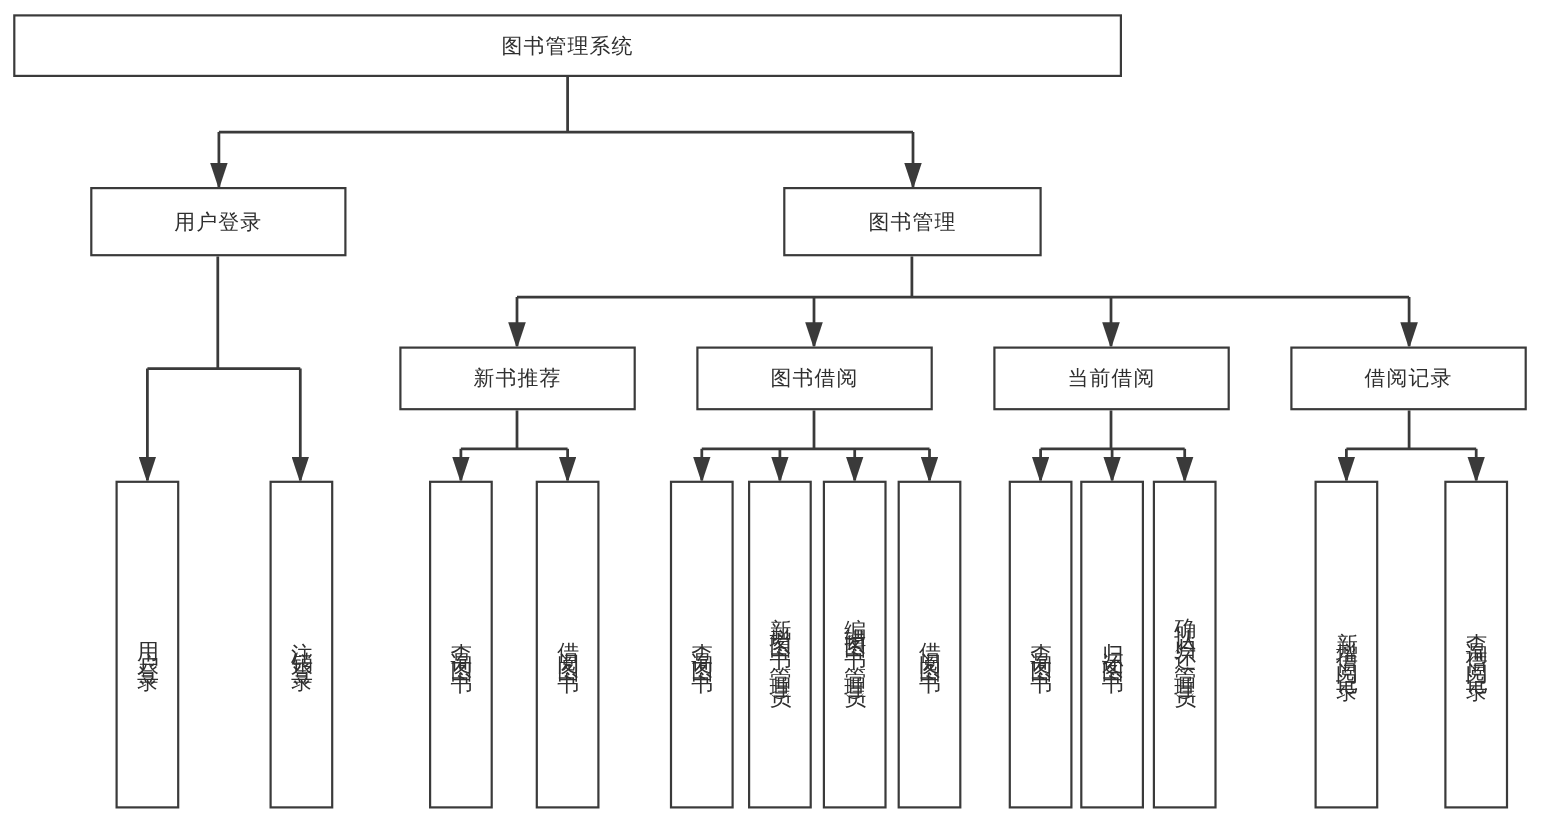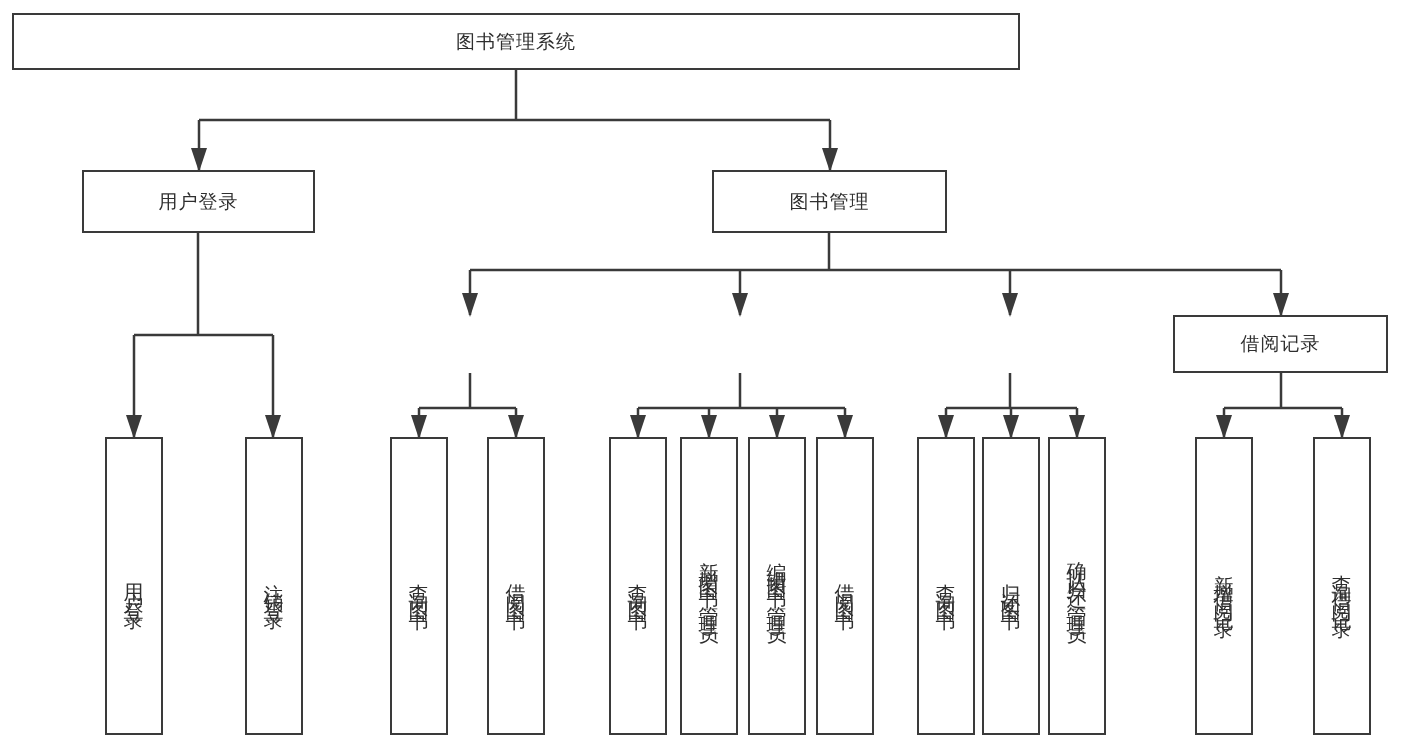--- a/index.html
+++ b/index.html
@@ -82,20 +82,29 @@
     <span>图书管理系统</span>
   </div>
 
   <div class="node" style="left:82px;top:170px;width:233px;height:63px;">
     <span>用户登录</span>
   </div>
   <div class="node" style="left:712px;top:170px;width:235px;height:63px;">
     <span>图书管理</span>
   </div>
 
+  <div class="node" style="left:363px;top:315px;width:215px;height:58px;">
+    <span>新书推荐</span>
+  </div>
+  <div class="node" style="left:633px;top:315px;width:215px;height:58px;">
+    <span>图书借阅</span>
+  </div>
+  <div class="node" style="left:903px;top:315px;width:215px;height:58px;">
+    <span>当前借阅</span>
+  </div>
   <div class="node" style="left:1173px;top:315px;width:215px;height:58px;text-align:center;">
     <span>借阅记录</span>
   </div>
 
   <div class="vnode" style="left:105px;">
     <span class="vlabel">用户登录</span>
   </div>
   <div class="vnode" style="left:245px;">
     <span class="vlabel">注销登录</span>
   </div>

